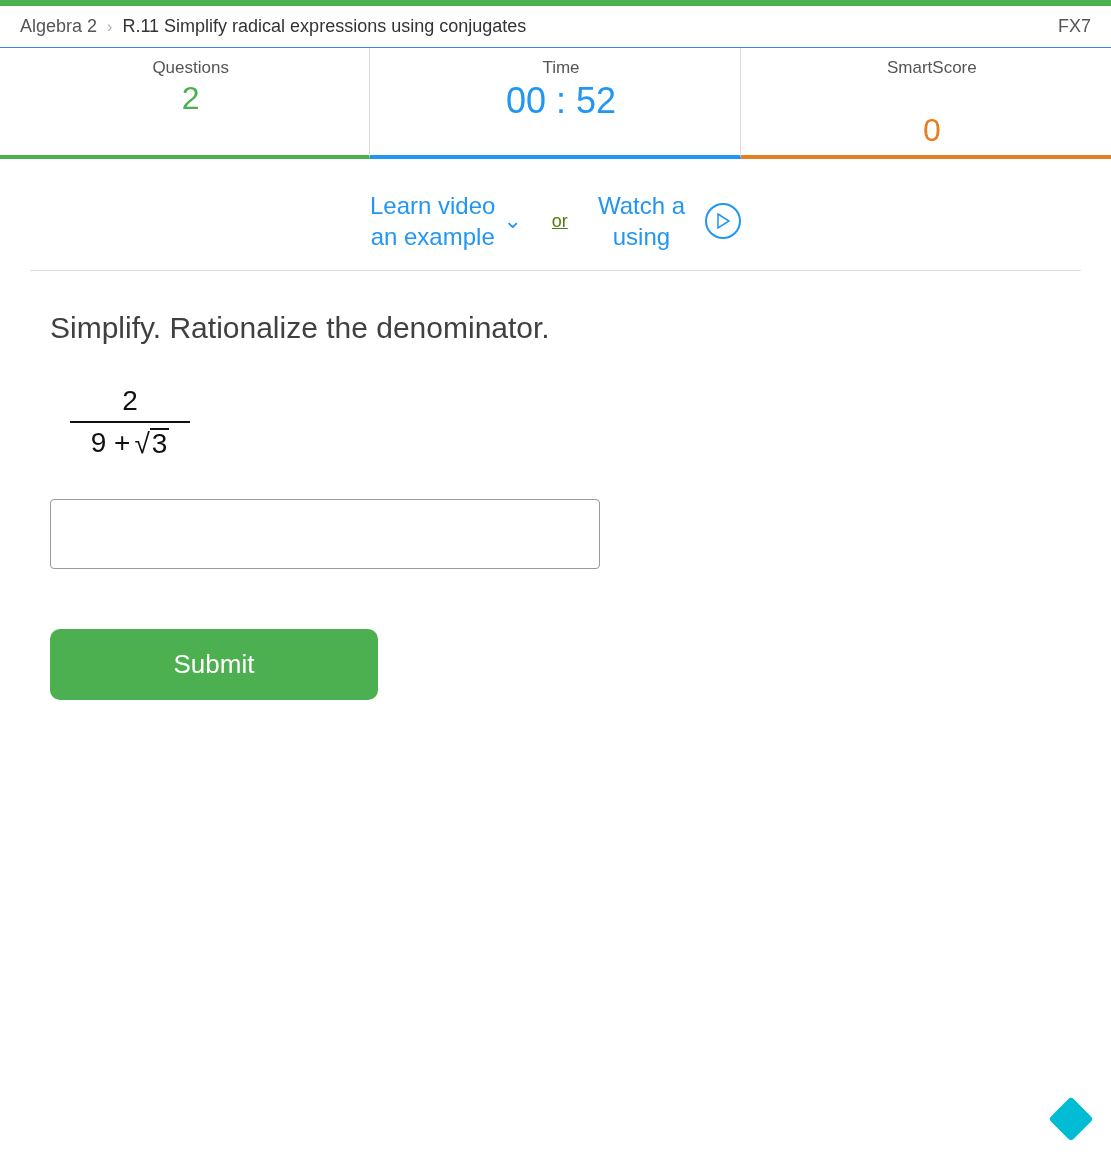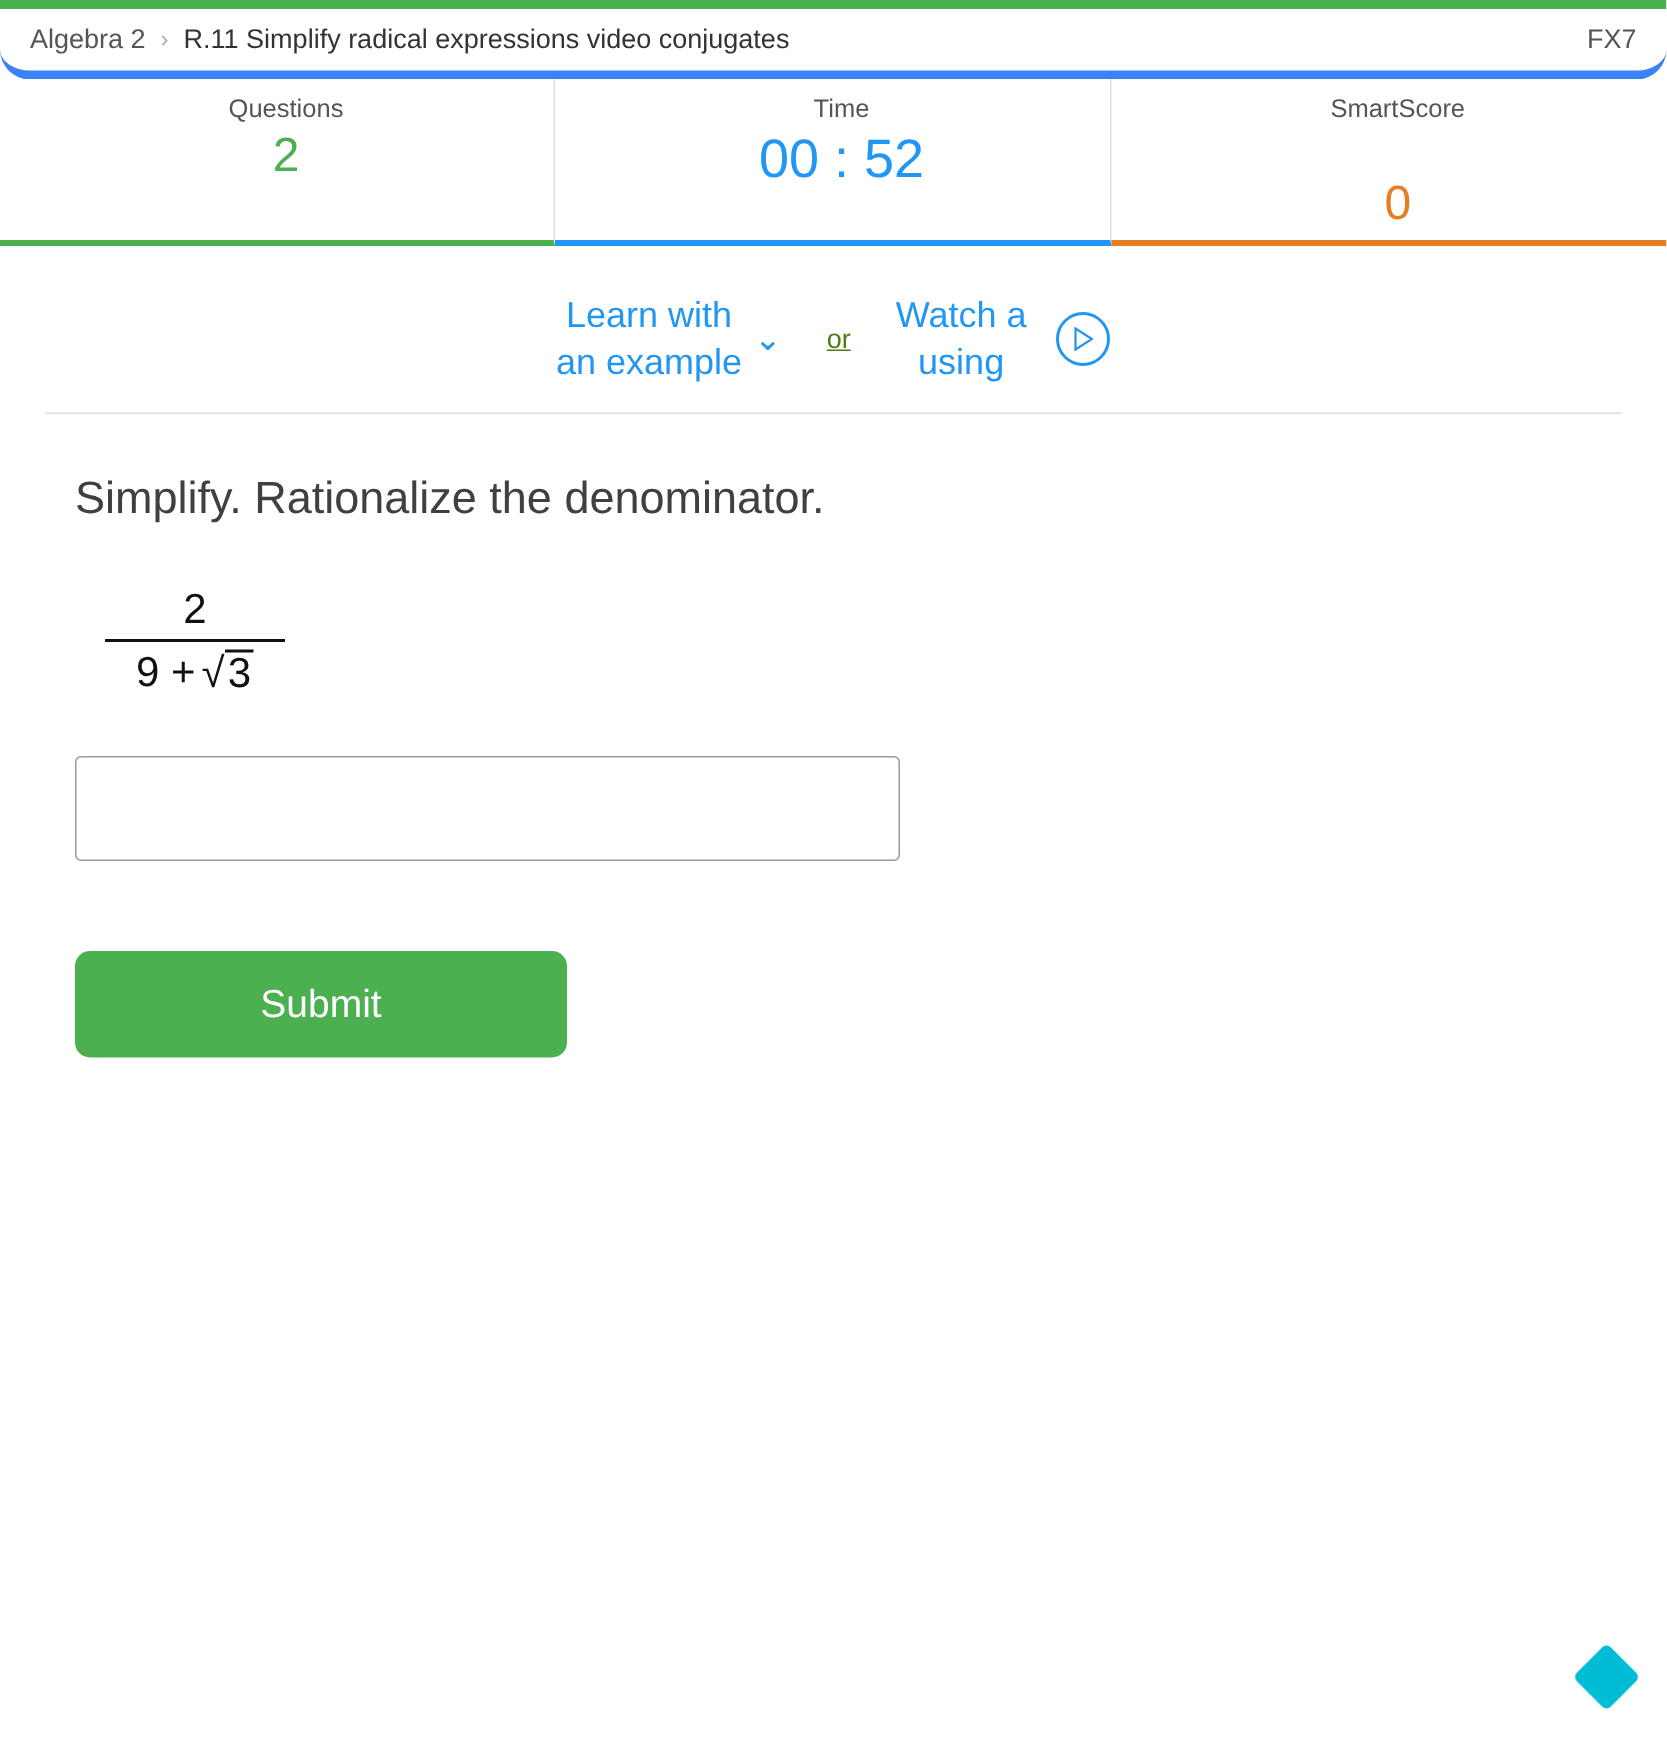--- a/index.html
+++ b/index.html
@@ -19,22 +19,21 @@
     }
 
     
     .breadcrumb-row {
       display: flex;
       align-items: center;
       padding: 10px 20px;
       background: #fff;
       font-size: 18px;
       color: #555;
-      border-bottom: 6px solid #3b82f6;
-      border-radius: 20px;
+      border-bottom: 1px solid #3b82f6;
     }
     .breadcrumb-row .subject {
       color: #555;
     }
     .breadcrumb-row .chevron {
       margin: 0 10px;
       color: #aaa;
       font-size: 16px;
     }
     .breadcrumb-row .lesson-title {
@@ -240,21 +239,21 @@
     }
   </style>
 </head>
 <body>
 
 <div class="top-bar"></div>
 
 <div class="breadcrumb-row">
   <span class="subject">Algebra 2</span>
   <span class="chevron">›</span>
-  <span class="lesson-title">R.11 Simplify radical expressions video conjugates</span>
+  <span class="lesson-title">R.11 Simplify radical expressions using conjugates</span>
   <span class="code">FX7</span>
 </div>
 
 <div class="stats-row">
   <div class="stat-cell questions">
     <span class="stat-label">Questions</span>
     <span class="stat-value-green">2</span>
   </div>
   <div class="stat-cell time">
     <span class="stat-label">Time</span>
@@ -262,21 +261,21 @@
   </div>
   <div class="stat-cell smartscore">
     <span class="stat-label">SmartScore</span>
     <span class="stat-value-orange">0</span>
   </div>
 </div>
 
 <div class="helper-row">
   <div class="learn-link">
     <div style="text-align:center;">
-      <div>Learn with</div>
+      <div>Learn video</div>
       <div>an example</div>
     </div>
     <span class="chevron-down">⌄</span>
   </div>
 
   <span class="or-text">or</span>
 
   <div class="watch-link">
     <div style="text-align:center;">
       <div>Watch a</div>

